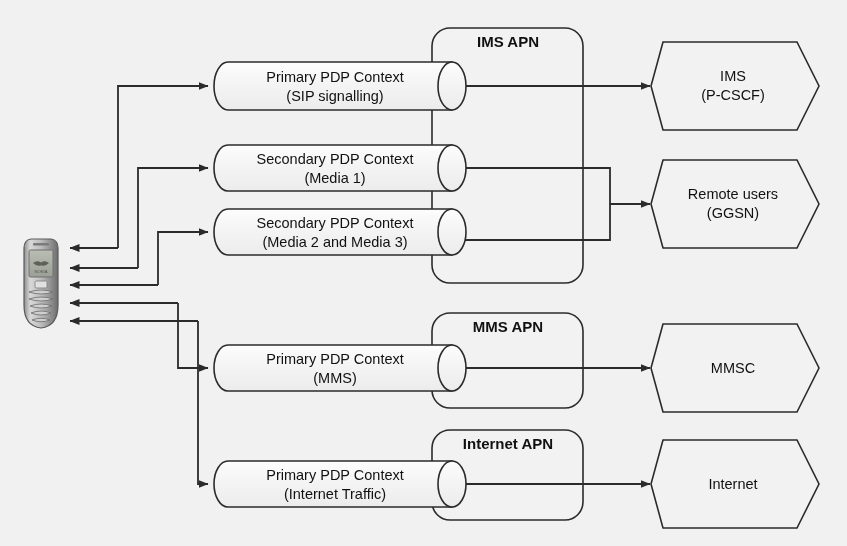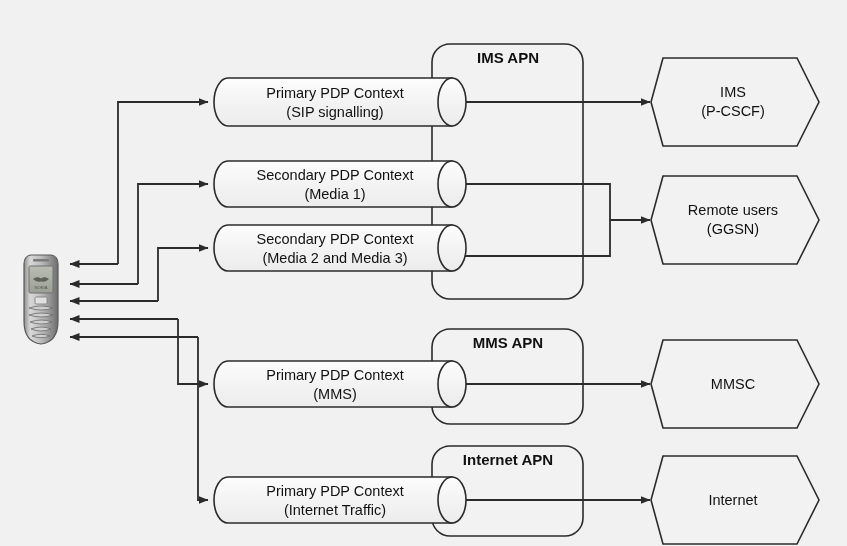--- a/index.html
+++ b/index.html
@@ -3,21 +3,21 @@
 <meta charset="utf-8">
 <title>PDP Context / APN Diagram</title>
 <style>
   html,body{margin:0;padding:0;}
   body{
     width:847px;height:546px;
     background:#f1f1f1;
     font-family:"Liberation Sans", sans-serif;
     overflow:hidden;
   }
-  #canvas{position:relative;width:847px;height:425px;margin-top:16px;}
+  #canvas{position:relative;width:847px;height:425px;}
   svg{display:block;}
   .lbl{
     font-family:"Liberation Sans", sans-serif;
     fill:#111;
     text-anchor:middle;
     dominant-baseline:middle;
   }
   .ctx-label{font-size:14.5px;}
   .node-label{font-size:14.5px;}
   .apn-label{font-size:15px;font-weight:bold;}

